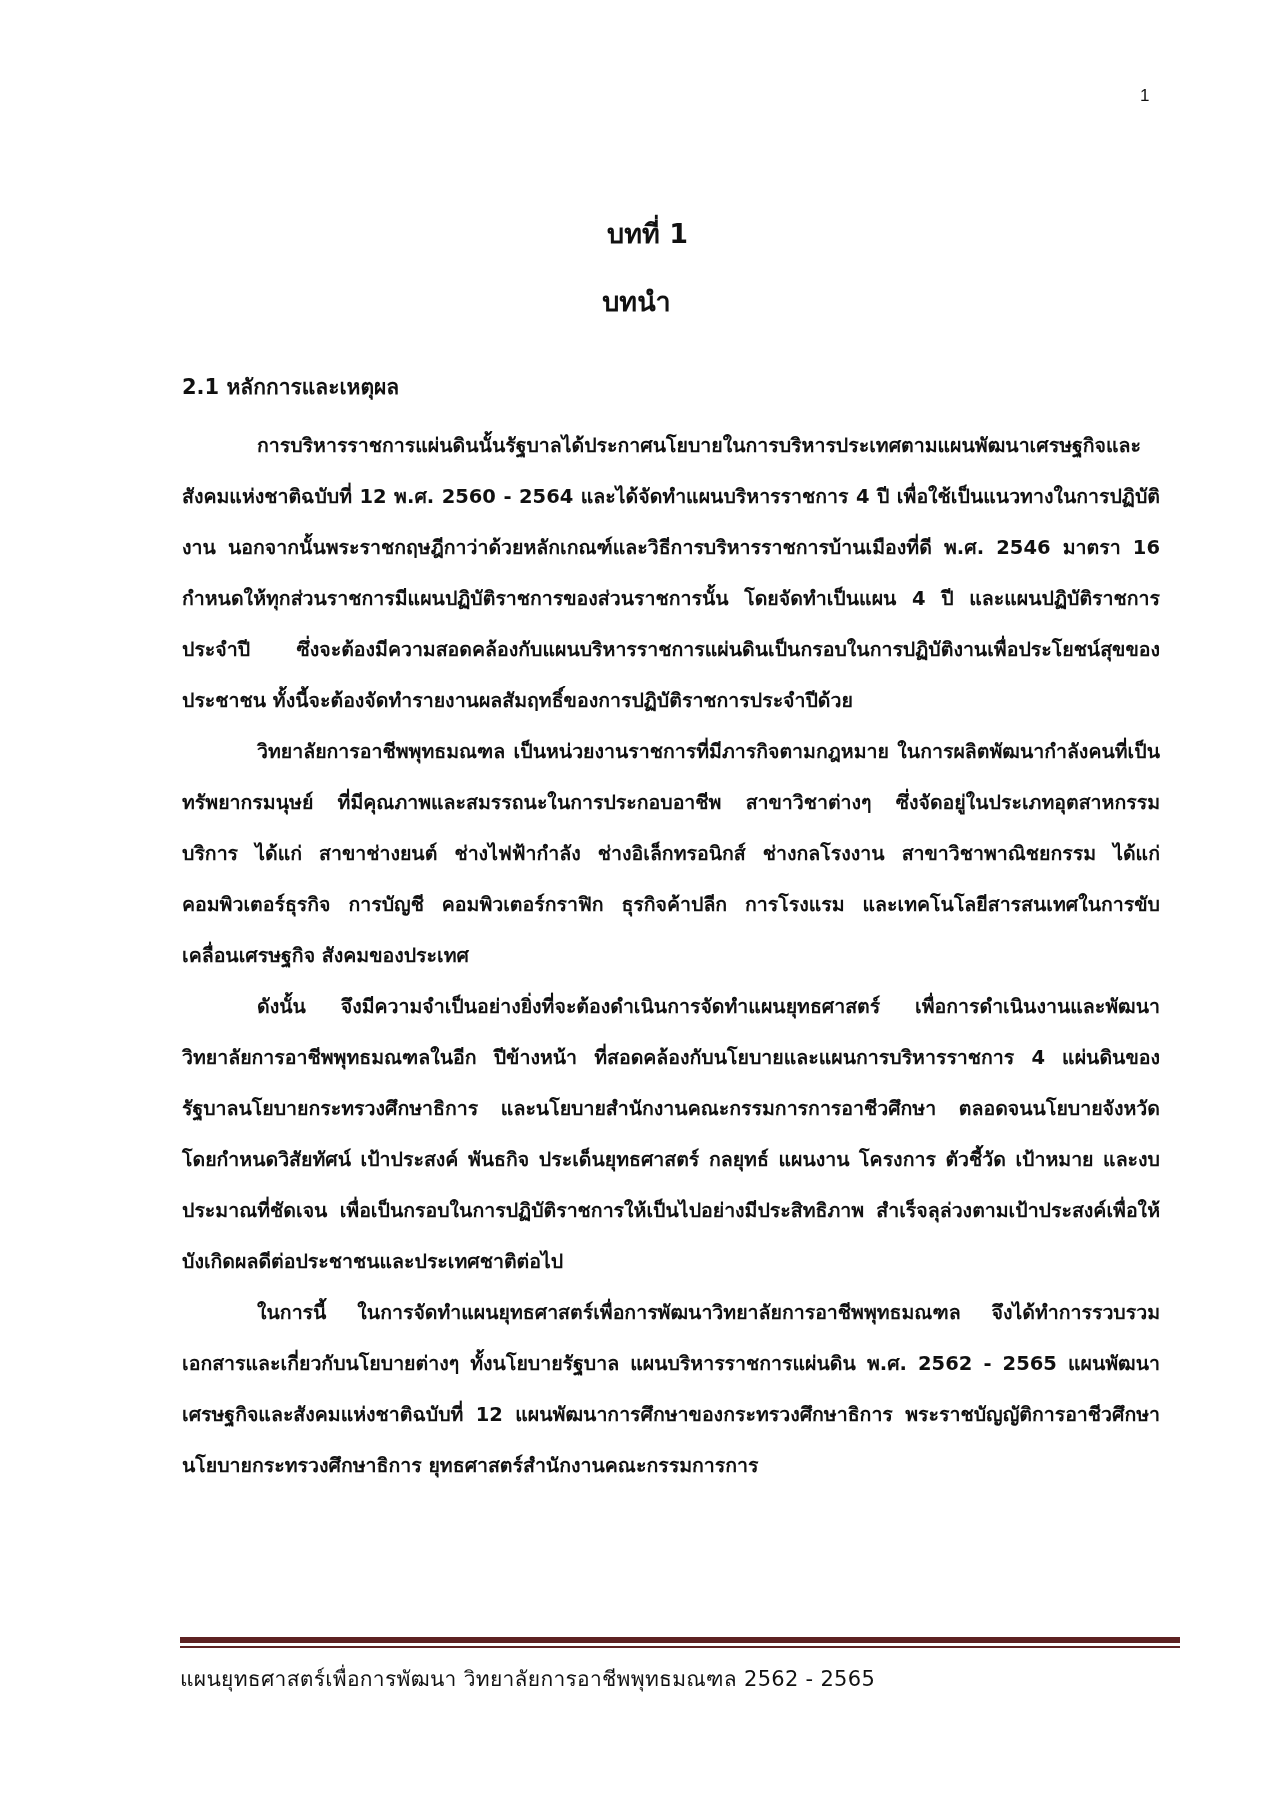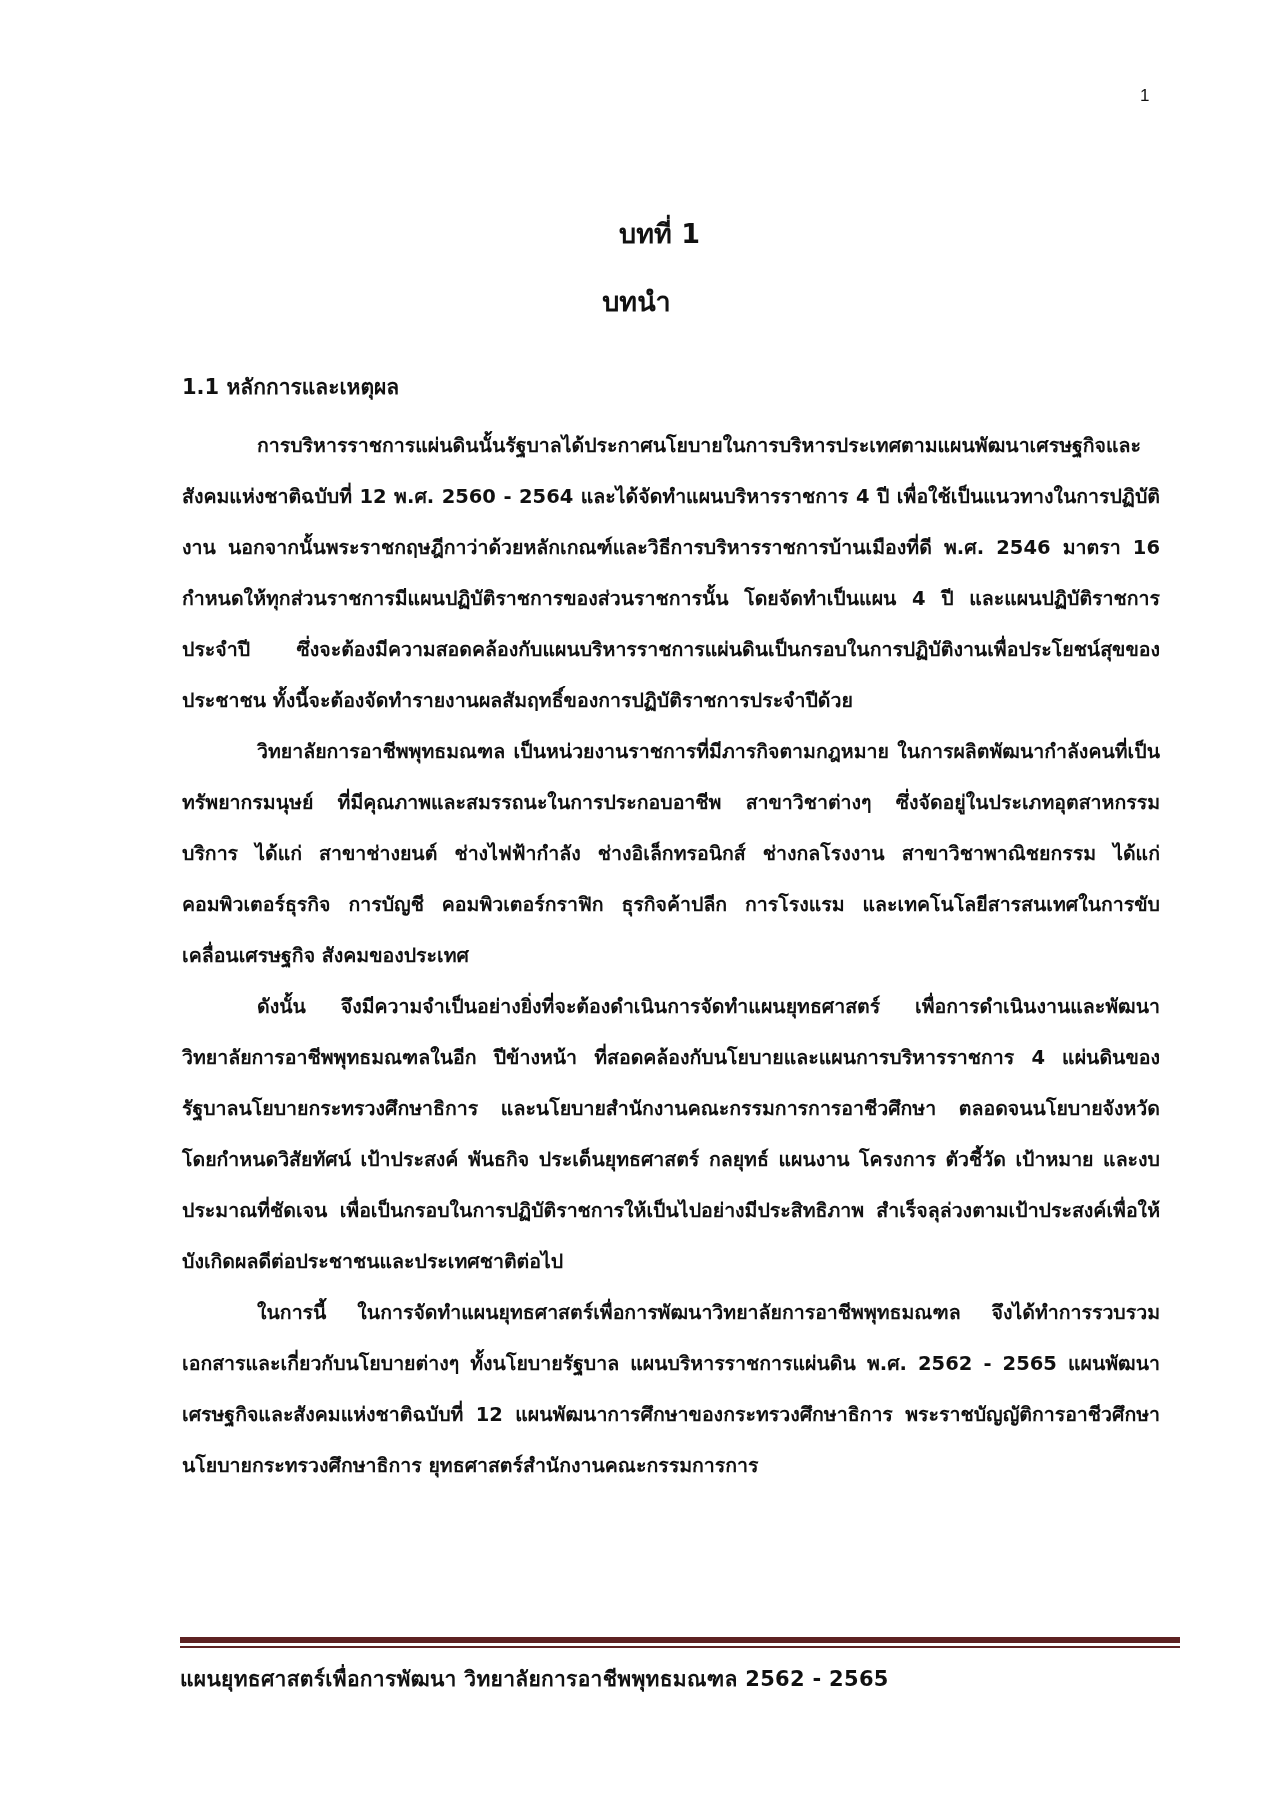--- a/index.html
+++ b/index.html
@@ -1,39 +1,39 @@
 <!DOCTYPE html>
 <html><head>
 <meta charset="utf-8">
 <style>
   html, body { margin: 0; padding: 0; background: #ffffff; }
   body { width: 1273px; height: 1800px; position: relative; overflow: hidden;
          font-family: "DejaVu Sans", "Liberation Sans", sans-serif; color: #111; }
   .page-number { position: absolute; top: 86px; left: 1140px; font-size: 17px;
                  font-family: "Liberation Sans", sans-serif; }
-  .chapter-title { position: absolute; top: 212px; left: 12px; width: 1175px; padding-left: 120px;
+  .chapter-title { position: absolute; top: 212px; left: 0; width: 1175px; padding-left: 120px;
                    box-sizing: border-box; text-align: center; font-size: 27px; font-weight: bold; }
   .chapter-subtitle { position: absolute; top: 280px; left: 0; width: 1273px; 
                       box-sizing: border-box; text-align: center; font-size: 27px; font-weight: bold; }
   .section-heading { position: absolute; top: 370px; left: 182px; font-size: 21px; font-weight: bold; }
   .body { position: absolute; top: 420px; left: 182px; width: 978px; font-size: 19.5px; line-height: 51px; font-weight: bold; }
   .para { margin: 0; text-align: justify; text-indent: 75px; }
   .footer-rule-thick { position: absolute; top: 1637px; left: 180px; width: 1000px; height: 6px; background: #5e2222; }
   .footer-rule-thin { position: absolute; top: 1646px; left: 180px; width: 1000px; height: 2px; background: #5e2222; }
-  .footer-text { position: absolute; top: 1662px; left: 180px; font-size: 21px; font-weight: bold; letter-spacing: 0.3px; }
+  .footer-text { position: absolute; top: 1662px; left: 180px; font-size: 21px; font-weight: normal; letter-spacing: 0.3px; }
 </style>
 </head>
 <body>
 
 <div class="page-number">1</div>
 
 <div class="chapter-title">บทที่ 1</div>
 <div class="chapter-subtitle">บทนำ</div>
 
-<div class="section-heading">1.1 หลักการและเหตุผล</div>
+<div class="section-heading">2.1 หลักการและเหตุผล</div>
 
 <div class="body">
   <p class="para">การบริหารราชการแผ่นดินนั้นรัฐบาลได้ประกาศนโยบายในการบริหารประเทศตามแผนพัฒนาเศรษฐกิจและสังคมแห่งชาติฉบับที่ 12 พ.ศ. 2560 - 2564 และได้จัดทำแผนบริหารราชการ 4 ปี เพื่อใช้เป็นแนวทางในการปฏิบัติงาน นอกจากนั้นพระราชกฤษฎีกาว่าด้วยหลักเกณฑ์และวิธีการบริหารราชการบ้านเมืองที่ดี พ.ศ. 2546 มาตรา 16 กำหนดให้ทุกส่วนราชการมีแผนปฏิบัติราชการของส่วนราชการนั้น โดยจัดทำเป็นแผน 4 ปี และแผนปฏิบัติราชการประจำปี ซึ่งจะต้องมีความสอดคล้องกับแผนบริหารราชการแผ่นดินเป็นกรอบในการปฏิบัติงานเพื่อประโยชน์สุขของประชาชน ทั้งนี้จะต้องจัดทำรายงานผลสัมฤทธิ์ของการปฏิบัติราชการประจำปีด้วย</p>
   <p class="para">วิทยาลัยการอาชีพพุทธมณฑล เป็นหน่วยงานราชการที่มีภารกิจตามกฎหมาย ในการผลิตพัฒนากำลังคนที่เป็นทรัพยากรมนุษย์ ที่มีคุณภาพและสมรรถนะในการประกอบอาชีพ สาขาวิชาต่างๆ ซึ่งจัดอยู่ในประเภทอุตสาหกรรมบริการ ได้แก่ สาขาช่างยนต์ ช่างไฟฟ้ากำลัง ช่างอิเล็กทรอนิกส์ ช่างกลโรงงาน สาขาวิชาพาณิชยกรรม ได้แก่ คอมพิวเตอร์ธุรกิจ การบัญชี คอมพิวเตอร์กราฟิก ธุรกิจค้าปลีก การโรงแรม และเทคโนโลยีสารสนเทศในการขับเคลื่อนเศรษฐกิจ สังคมของประเทศ</p>
   <p class="para">ดังนั้น จึงมีความจำเป็นอย่างยิ่งที่จะต้องดำเนินการจัดทำแผนยุทธศาสตร์ เพื่อการดำเนินงานและพัฒนาวิทยาลัยการอาชีพพุทธมณฑลในอีก ปีข้างหน้า ที่สอดคล้องกับนโยบายและแผนการบริหารราชการ 4 แผ่นดินของรัฐบาลนโยบายกระทรวงศึกษาธิการ และนโยบายสำนักงานคณะกรรมการการอาชีวศึกษา ตลอดจนนโยบายจังหวัด โดยกำหนดวิสัยทัศน์ เป้าประสงค์ พันธกิจ ประเด็นยุทธศาสตร์ กลยุทธ์ แผนงาน โครงการ ตัวชี้วัด เป้าหมาย และงบประมาณที่ชัดเจน เพื่อเป็นกรอบในการปฏิบัติราชการให้เป็นไปอย่างมีประสิทธิภาพ สำเร็จลุล่วงตามเป้าประสงค์เพื่อให้บังเกิดผลดีต่อประชาชนและประเทศชาติต่อไป</p>
   <p class="para">ในการนี้ ในการจัดทำแผนยุทธศาสตร์เพื่อการพัฒนาวิทยาลัยการอาชีพพุทธมณฑล จึงได้ทำการรวบรวมเอกสารและเกี่ยวกับนโยบายต่างๆ ทั้งนโยบายรัฐบาล แผนบริหารราชการแผ่นดิน พ.ศ. 2562 - 2565 แผนพัฒนาเศรษฐกิจและสังคมแห่งชาติฉบับที่ 12 แผนพัฒนาการศึกษาของกระทรวงศึกษาธิการ พระราชบัญญัติการอาชีวศึกษา นโยบายกระทรวงศึกษาธิการ ยุทธศาสตร์สำนักงานคณะกรรมการการ</p>
 </div>
 
 <div class="footer-rule-thick"></div>
 <div class="footer-rule-thin"></div>

